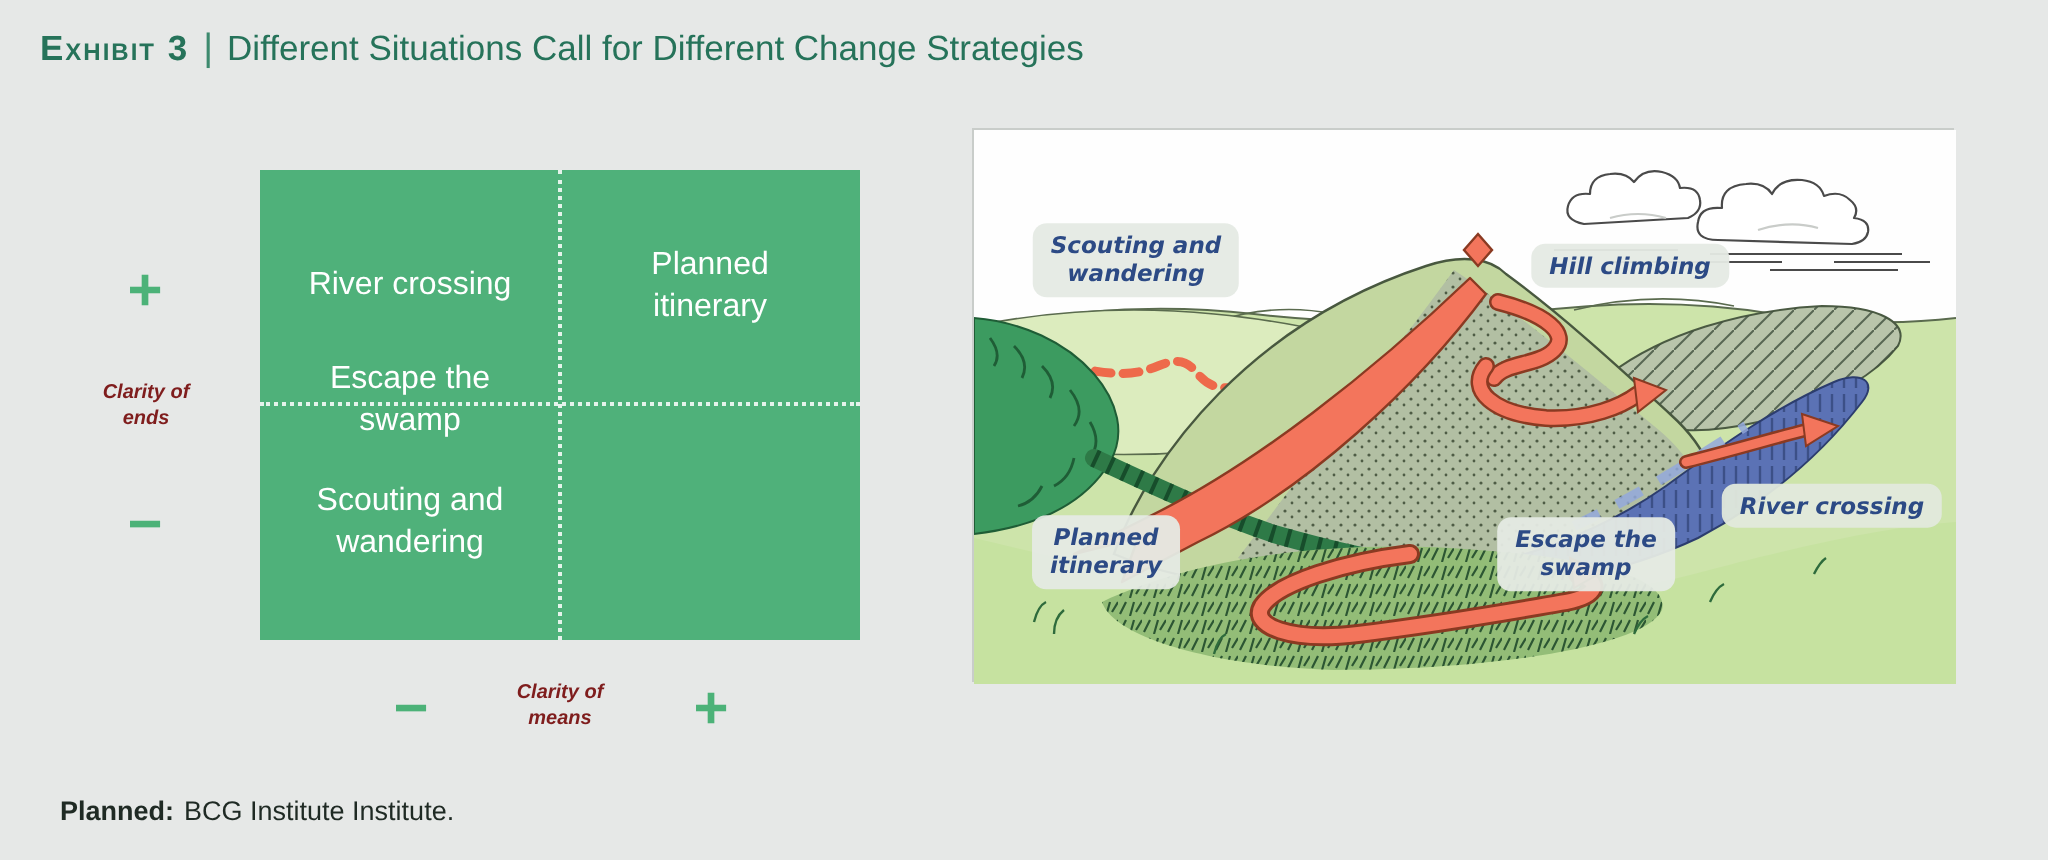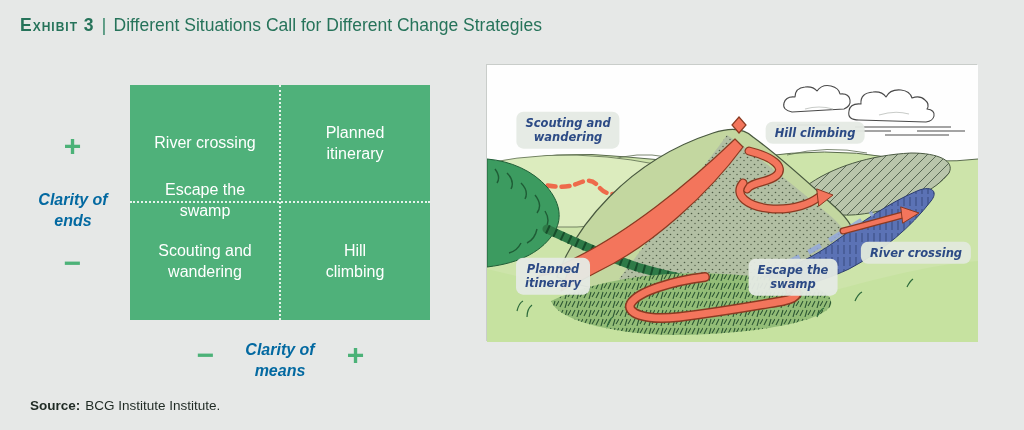--- a/index.html
+++ b/index.html
@@ -18,21 +18,21 @@
   .cell { position:absolute; width:150px; height:117px; display:flex; align-items:center; justify-content:center;
           color:#fff; font-size:16px; line-height:1.3; text-align:center; white-space:pre-line; }
   .cell-tl { left:0; top:0; }
   .cell-tr { left:150px; top:0; }
   .cell-bl { left:0; top:118px; }
   .cell-br { left:150px; top:118px; }
   .cell-ml { left:0; top:58px; height:116px; z-index:2; }
 
   
   .axis-mark { position:absolute; width:85px; text-align:center; color:#4cb278; font-size:30px; font-weight:700; line-height:1; }
-  .axis-label { position:absolute; text-align:center; color:#0369a1; font-size:16px; font-style:italic; font-weight:700;
+  .axis-label { position:absolute; text-align:center; color:#7f1d1d; font-size:10px; font-style:italic; font-weight:700;
                 line-height:1.3; white-space:pre-line; }
   .y-plus  { left:30px; top:131px; }
   .y-minus { left:30px; top:248px; }
   .y-label { left:18px; top:190px; width:110px; }
   .x-minus { left:163px; top:340px; }
   .x-plus  { left:313px; top:340px; }
   .x-label { left:225px; top:340px; width:110px; }
 
   
   .panel { position:absolute; left:486px; top:64px; width:491px; height:277px; background:#fdfdfc;
@@ -64,22 +64,20 @@
   <div class="matrix">
     <div class="div-v"></div>
     <div class="div-h"></div>
     <div class="cell cell-tl">River crossing</div>
     <div class="cell cell-tr">Planned
 itinerary</div>
     <div class="cell cell-ml">Escape the
 swamp</div>
     <div class="cell cell-bl">Scouting and
 wandering</div>
-    <div class="cell cell-br">Hill
-climbing</div>
   </div>
 
   <div class="axis-mark y-plus">+</div>
   <div class="axis-label y-label">Clarity of
 ends</div>
   <div class="axis-mark y-minus">−</div>
 
   <div class="axis-mark x-minus">−</div>
   <div class="axis-label x-label">Clarity of
 means</div>
@@ -171,16 +169,16 @@
 wandering</div>
     <div class="ill-label lbl-hill">Hill climbing</div>
     <div class="ill-label lbl-river">River crossing</div>
     <div class="ill-label lbl-planned">Planned
 itinerary</div>
     <div class="ill-label lbl-escape">Escape the
 swamp</div>
   </div>
 
   <div class="source">
-    <span class="src-label">Source:</span><span>BCG Institute Institute.</span>
+    <span class="src-label">Planned:</span><span>BCG Institute Institute.</span>
   </div>
 
 </div>
 
 </body></html>

